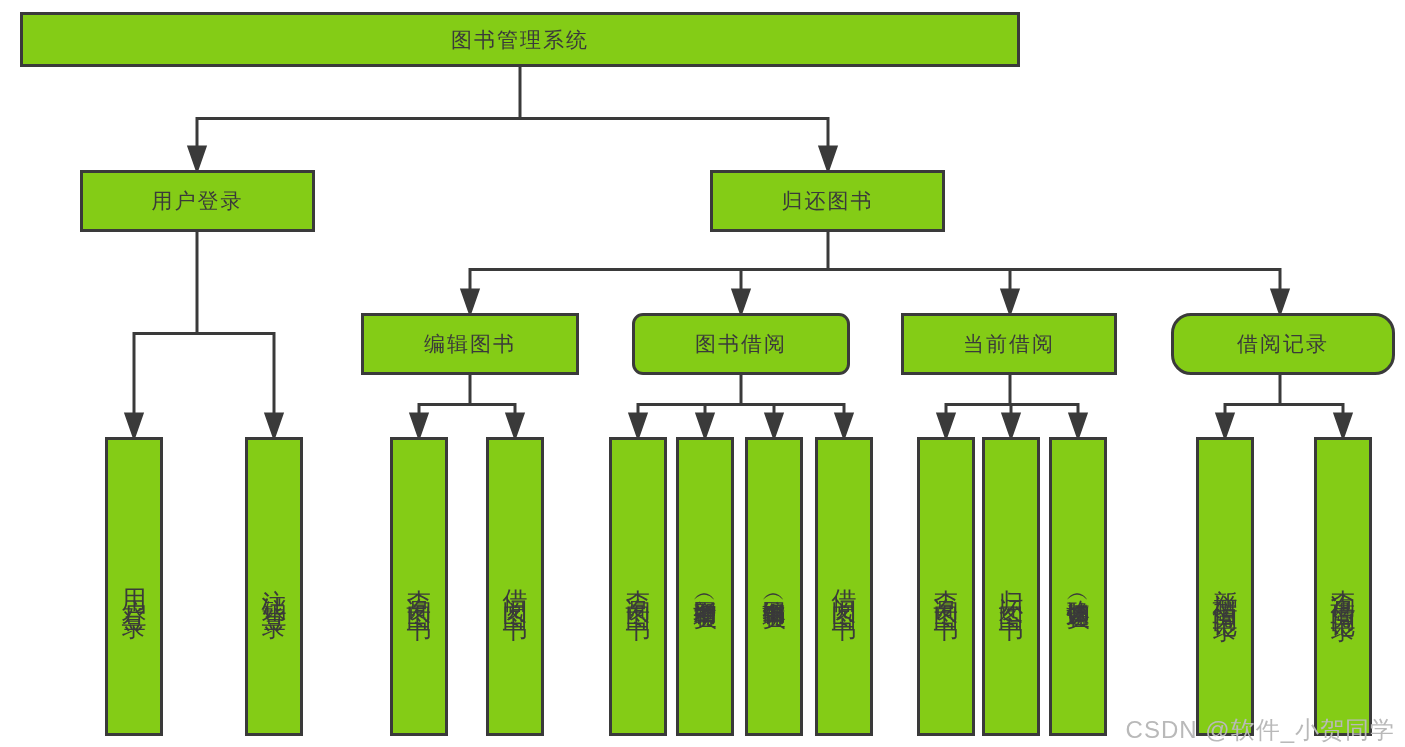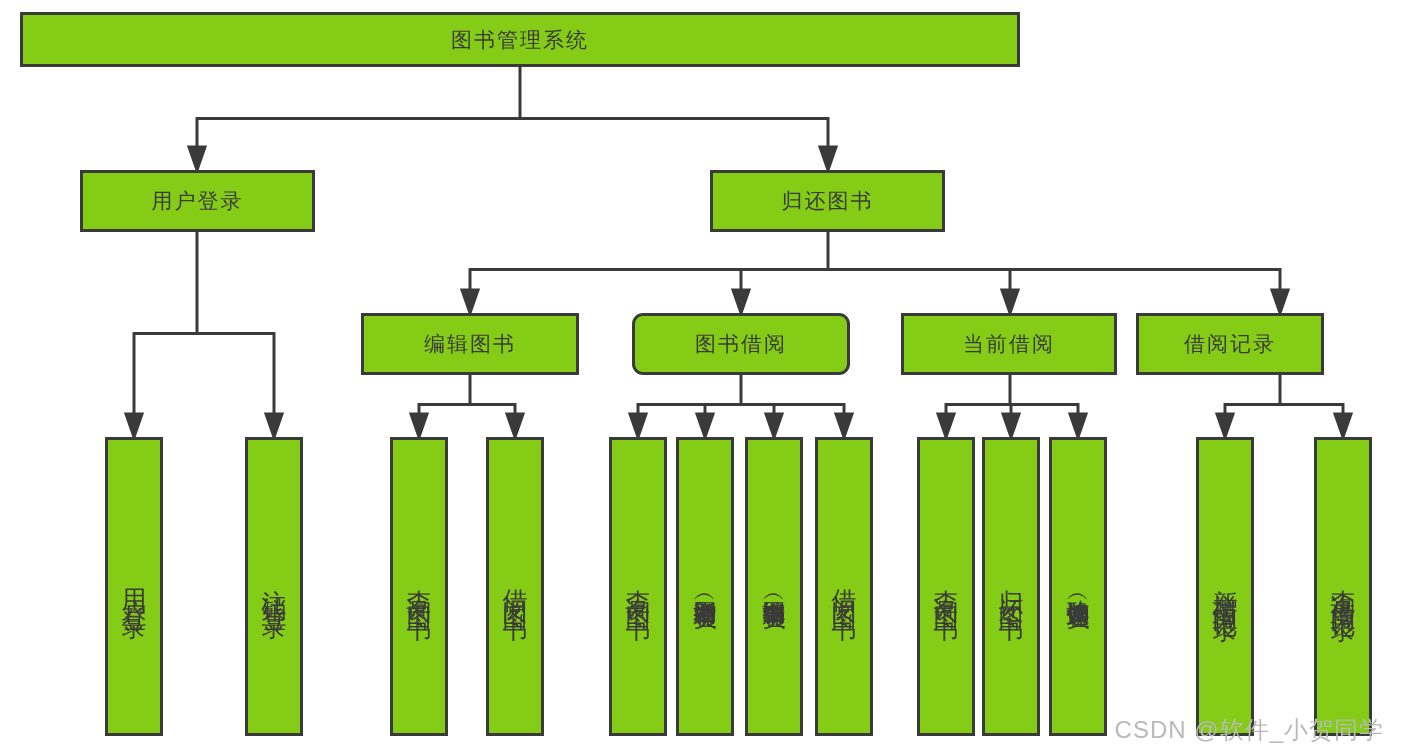--- a/index.html
+++ b/index.html
@@ -40,30 +40,30 @@
   }
   .sp6 .vlabel{letter-spacing:6px;}
   .sp10 .vlabel{letter-spacing:1px;font-size:23px;}
   
   #n-root{left:20px;top:12px;width:1000px;height:55px;}
   #n-l2-0{left:80px;top:170px;width:235px;height:62px;}
   #n-l2-1{left:710px;top:170px;width:235px;height:62px;}
   #n-l3-0{left:361px;top:313px;width:218px;height:62px;}
   #n-l3-1{left:632px;top:313px;width:218px;height:62px;border-radius:11px;}
   #n-l3-2{left:901px;top:313px;width:216px;height:62px;}
-  #n-l3-3{left:1136px;top:313px;width:188px;height:62px;}
+  #n-l3-3{left:1171px;top:313px;width:224px;height:62px;border-radius:20px;}
   .leaf{top:437px;width:58px;height:299px;position:absolute;}
   #lf-ul-0{left:105px;} #lf-ul-1{left:245px;}
   #lf-nb-0{left:390px;} #lf-nb-1{left:486px;}
   #lf-bb-0{left:609px;} #lf-bb-1{left:676px;} #lf-bb-2{left:745px;} #lf-bb-3{left:815px;}
   #lf-cb-0{left:917px;} #lf-cb-1{left:982px;} #lf-cb-2{left:1049px;}
   #lf-br-0{left:1196px;} #lf-br-1{left:1314px;}
   #watermark{
     position:absolute;
-    right:21px;top:714px;
+    right:10px;top:714px;
     font-size:24px;
     color:#b9b9b9;
     letter-spacing:1px;
     white-space:nowrap;
     z-index:5;
   }
 </style>
 </head>
 <body>
 

